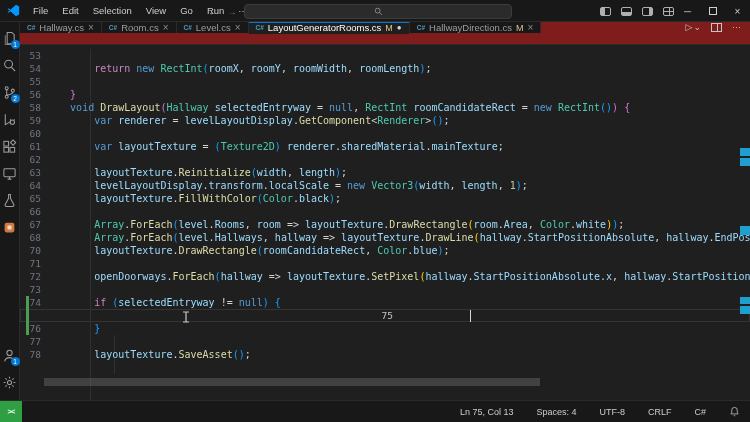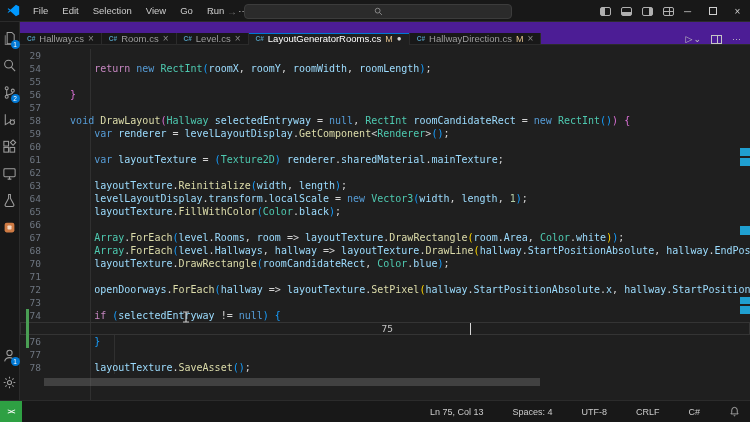--- a/index.html
+++ b/index.html
@@ -33,22 +33,22 @@
   .activitybar{position:absolute;top:22px;left:0;bottom:22px;width:20px;background:#181818;
                border-right:1px solid #2b2b2b;display:flex;flex-direction:column;align-items:center;
                padding:3px 0 4px;z-index:5;}
   .abtn{width:20px;height:27px;flex:none;display:flex;align-items:center;justify-content:center;position:relative;}
   .abtn svg{stroke:#9e9e9e;fill:none;stroke-width:1.1;}
   .badge{position:absolute;right:0px;bottom:3px;min-width:9px;height:9px;border-radius:5px;background:#0078d4;
          color:#fff;font-size:6.5px;line-height:9px;text-align:center;padding:0 1px;}
   .abspacer{flex:1;}
 
   
-  .tabbar{position:absolute;top:22px;left:20px;right:0;height:23px;background:#4c1d95;
-          border-bottom:1px solid #2b2b2b;display:flex;align-items:flex-end;z-index:4;}
+  .tabbar{position:absolute;top:22px;left:20px;right:0;height:23px;background:#7f1d1d;
+          border-bottom:1px solid #2b2b2b;display:flex;align-items:flex-start;z-index:4;}
   .tab{display:flex;align-items:center;gap:4px;padding:0 7px;border-right:1px solid #2b2b2b;
        font-size:9.5px;color:#9d9d9d;background:#181818;position:relative;white-space:nowrap;}
   .tab.active{background:#1f1f1f;color:#fff;}
   .tab.active::before{content:"";position:absolute;left:0;right:0;top:0;height:1px;background:#0078d4;}
   .tab.active::after{content:"";position:absolute;left:0;right:0;bottom:-1px;height:1px;background:#1f1f1f;}
   .ficon{font-size:6.5px;font-weight:bold;color:#519aba;}
   .gitm{color:#e2c08d;font-size:9px;}
   .dirty{color:#d4d4d4;font-size:8px;}
   .closex{color:#8a8a8a;font-size:10px;}
   .tabactions{margin-left:auto;display:flex;align-items:center;gap:10px;padding-right:9px;color:#c5c5c5;font-size:9px;}
@@ -75,21 +75,21 @@
   .g2{left:94px;top:290px;height:39px;}
   .hscroll{position:absolute;left:24px;top:333px;width:496px;height:8px;background:rgba(121,121,121,0.38);}
   .ovr{position:absolute;right:0;width:10px;background:#1f9fd0;}
   .ibeam{position:absolute;left:182px;top:311px;z-index:20;}
 
   
   .statusbar{position:absolute;left:0;right:0;bottom:0;height:22px;background:#181818;
              border-top:1px solid #2b2b2b;display:flex;align-items:center;font-size:9px;color:#cccccc;z-index:6;}
   .remote{width:22px;height:100%;background:#2ea043;color:#fff;display:flex;align-items:center;
           justify-content:center;font-size:7.5px;font-weight:bold;letter-spacing:-1px;}
-  .sright{margin-left:auto;display:flex;align-items:center;gap:29px;padding-right:10px;}
+  .sright{margin-left:auto;display:flex;align-items:center;gap:23px;padding-right:10px;}
 </style>
 </head>
 <body>
 
 <div class="app">
 
   <div class="titlebar">
     <svg class="logo" width="13" height="13" viewBox="0 0 16 16">
       <path d="M11 1 4.2 7.2 1.7 5.2.7 6l2.6 2-2.6 2 1 .8 2.5-2L11 15l4-2V3z" fill="#0098ff"></path>
     </svg>
@@ -234,38 +234,34 @@
       <span class="spliticon"></span>
       <span>···</span>
     </div>
   </div>
 
   <div class="editor">
     <div class="guide g1"></div>
     <div class="guide g2"></div>
     <div class="lines" id="code-lines">
         <div class="row">
-          <span class="ln">29</span>
+          <span class="ln">53</span>
           <span class="code"></span>
         </div>
         <div class="row">
           <span class="ln">54</span>
           <span class="code"><span class="tok-pln">        </span><span class="tok-ctrl">return</span><span class="tok-pln"> </span><span class="tok-kw">new</span><span class="tok-pln"> </span><span class="tok-typ">RectInt</span><span class="tok-b3">(</span><span class="tok-id">roomX</span><span class="tok-pln">, </span><span class="tok-id">roomY</span><span class="tok-pln">, </span><span class="tok-id">roomWidth</span><span class="tok-pln">, </span><span class="tok-id">roomLength</span><span class="tok-b3">)</span><span class="tok-pln">;</span></span>
         </div>
         <div class="row">
           <span class="ln">55</span>
           <span class="code"></span>
         </div>
         <div class="row">
           <span class="ln">56</span>
           <span class="code"><span class="tok-pln">    </span><span class="tok-b2">}</span></span>
-        </div>
-        <div class="row">
-          <span class="ln">57</span>
-          <span class="code"></span>
         </div>
         <div class="row">
           <span class="ln">58</span>
           <span class="code"><span class="tok-pln">    </span><span class="tok-kw">void</span><span class="tok-pln"> </span><span class="tok-fn">DrawLayout</span><span class="tok-b2">(</span><span class="tok-typ">Hallway</span><span class="tok-pln"> </span><span class="tok-id">selectedEntryway</span><span class="tok-pln"> = </span><span class="tok-kw">null</span><span class="tok-pln">, </span><span class="tok-typ">RectInt</span><span class="tok-pln"> </span><span class="tok-id">roomCandidateRect</span><span class="tok-pln"> = </span><span class="tok-kw">new</span><span class="tok-pln"> </span><span class="tok-typ">RectInt</span><span class="tok-b3">(</span><span class="tok-b3">)</span><span class="tok-b2">)</span><span class="tok-pln"> </span><span class="tok-b2">{</span></span>
         </div>
         <div class="row">
           <span class="ln">59</span>
           <span class="code"><span class="tok-pln">        </span><span class="tok-kw">var</span><span class="tok-pln"> </span><span class="tok-id">renderer</span><span class="tok-pln"> = </span><span class="tok-id">levelLayoutDisplay</span><span class="tok-pln">.</span><span class="tok-fn">GetComponent</span><span class="tok-pln">&lt;</span><span class="tok-typ">Renderer</span><span class="tok-pln">&gt;</span><span class="tok-b3">(</span><span class="tok-b3">)</span><span class="tok-pln">;</span></span>
         </div>
         <div class="row">

